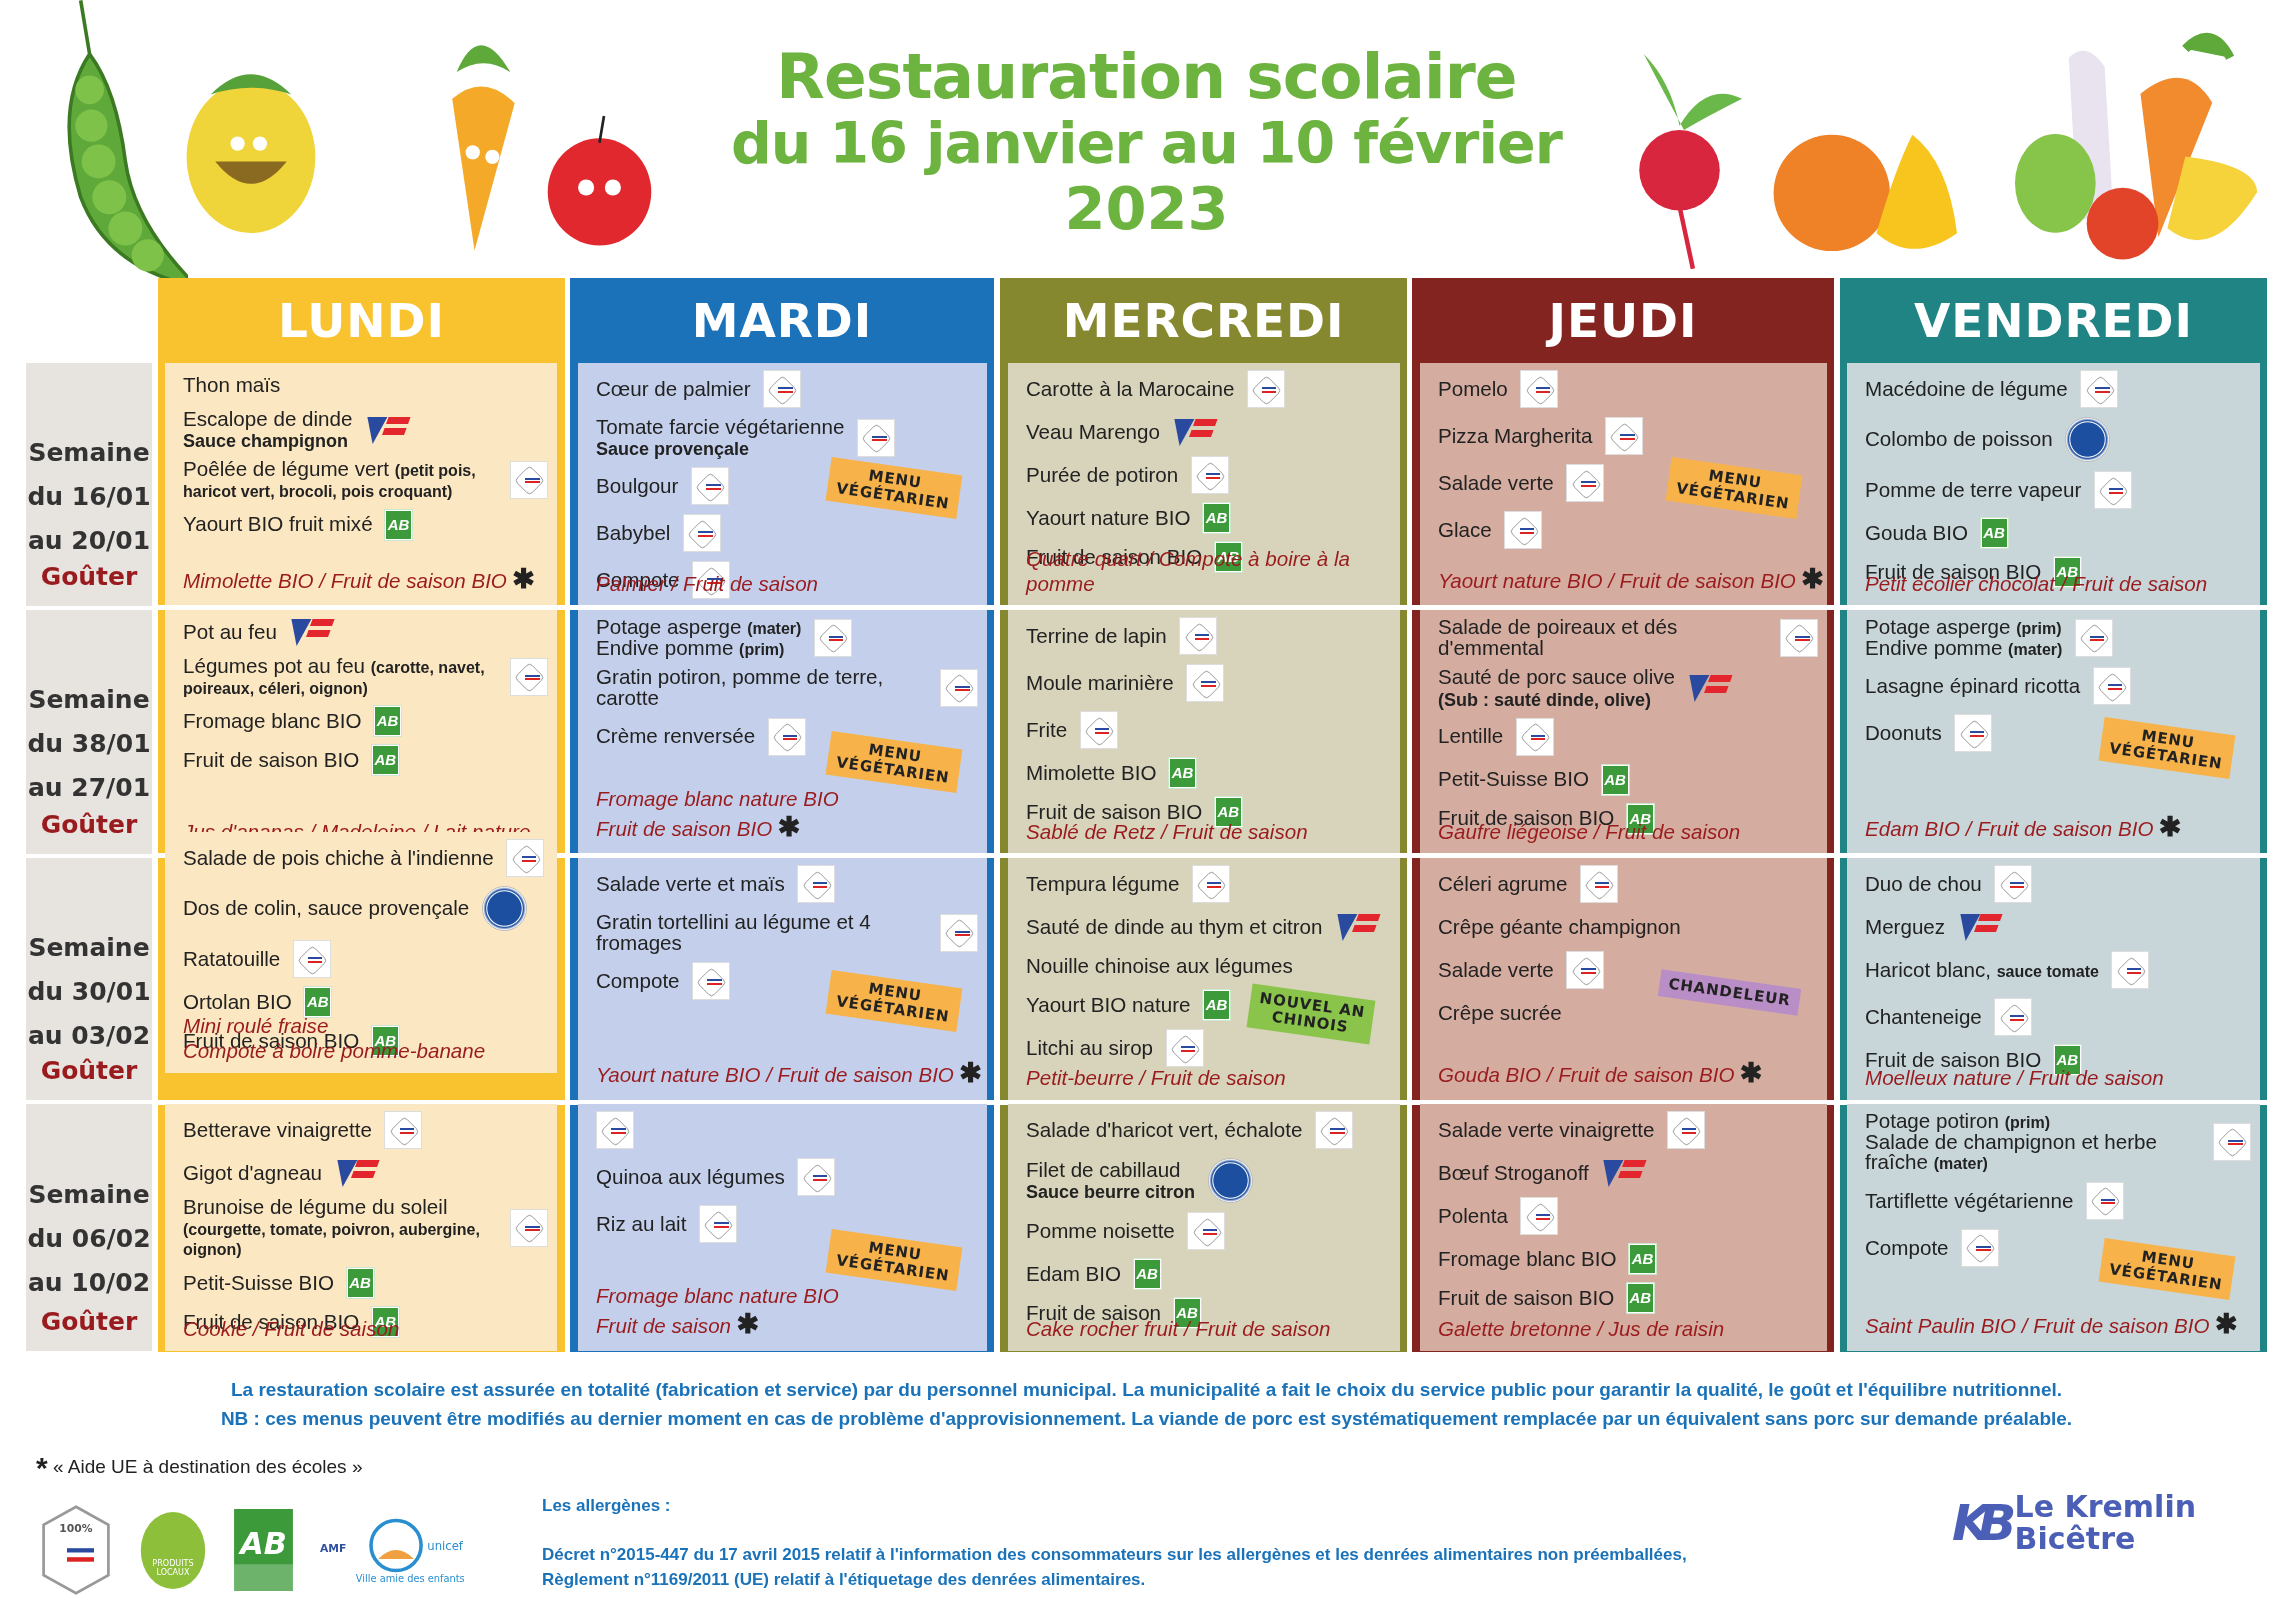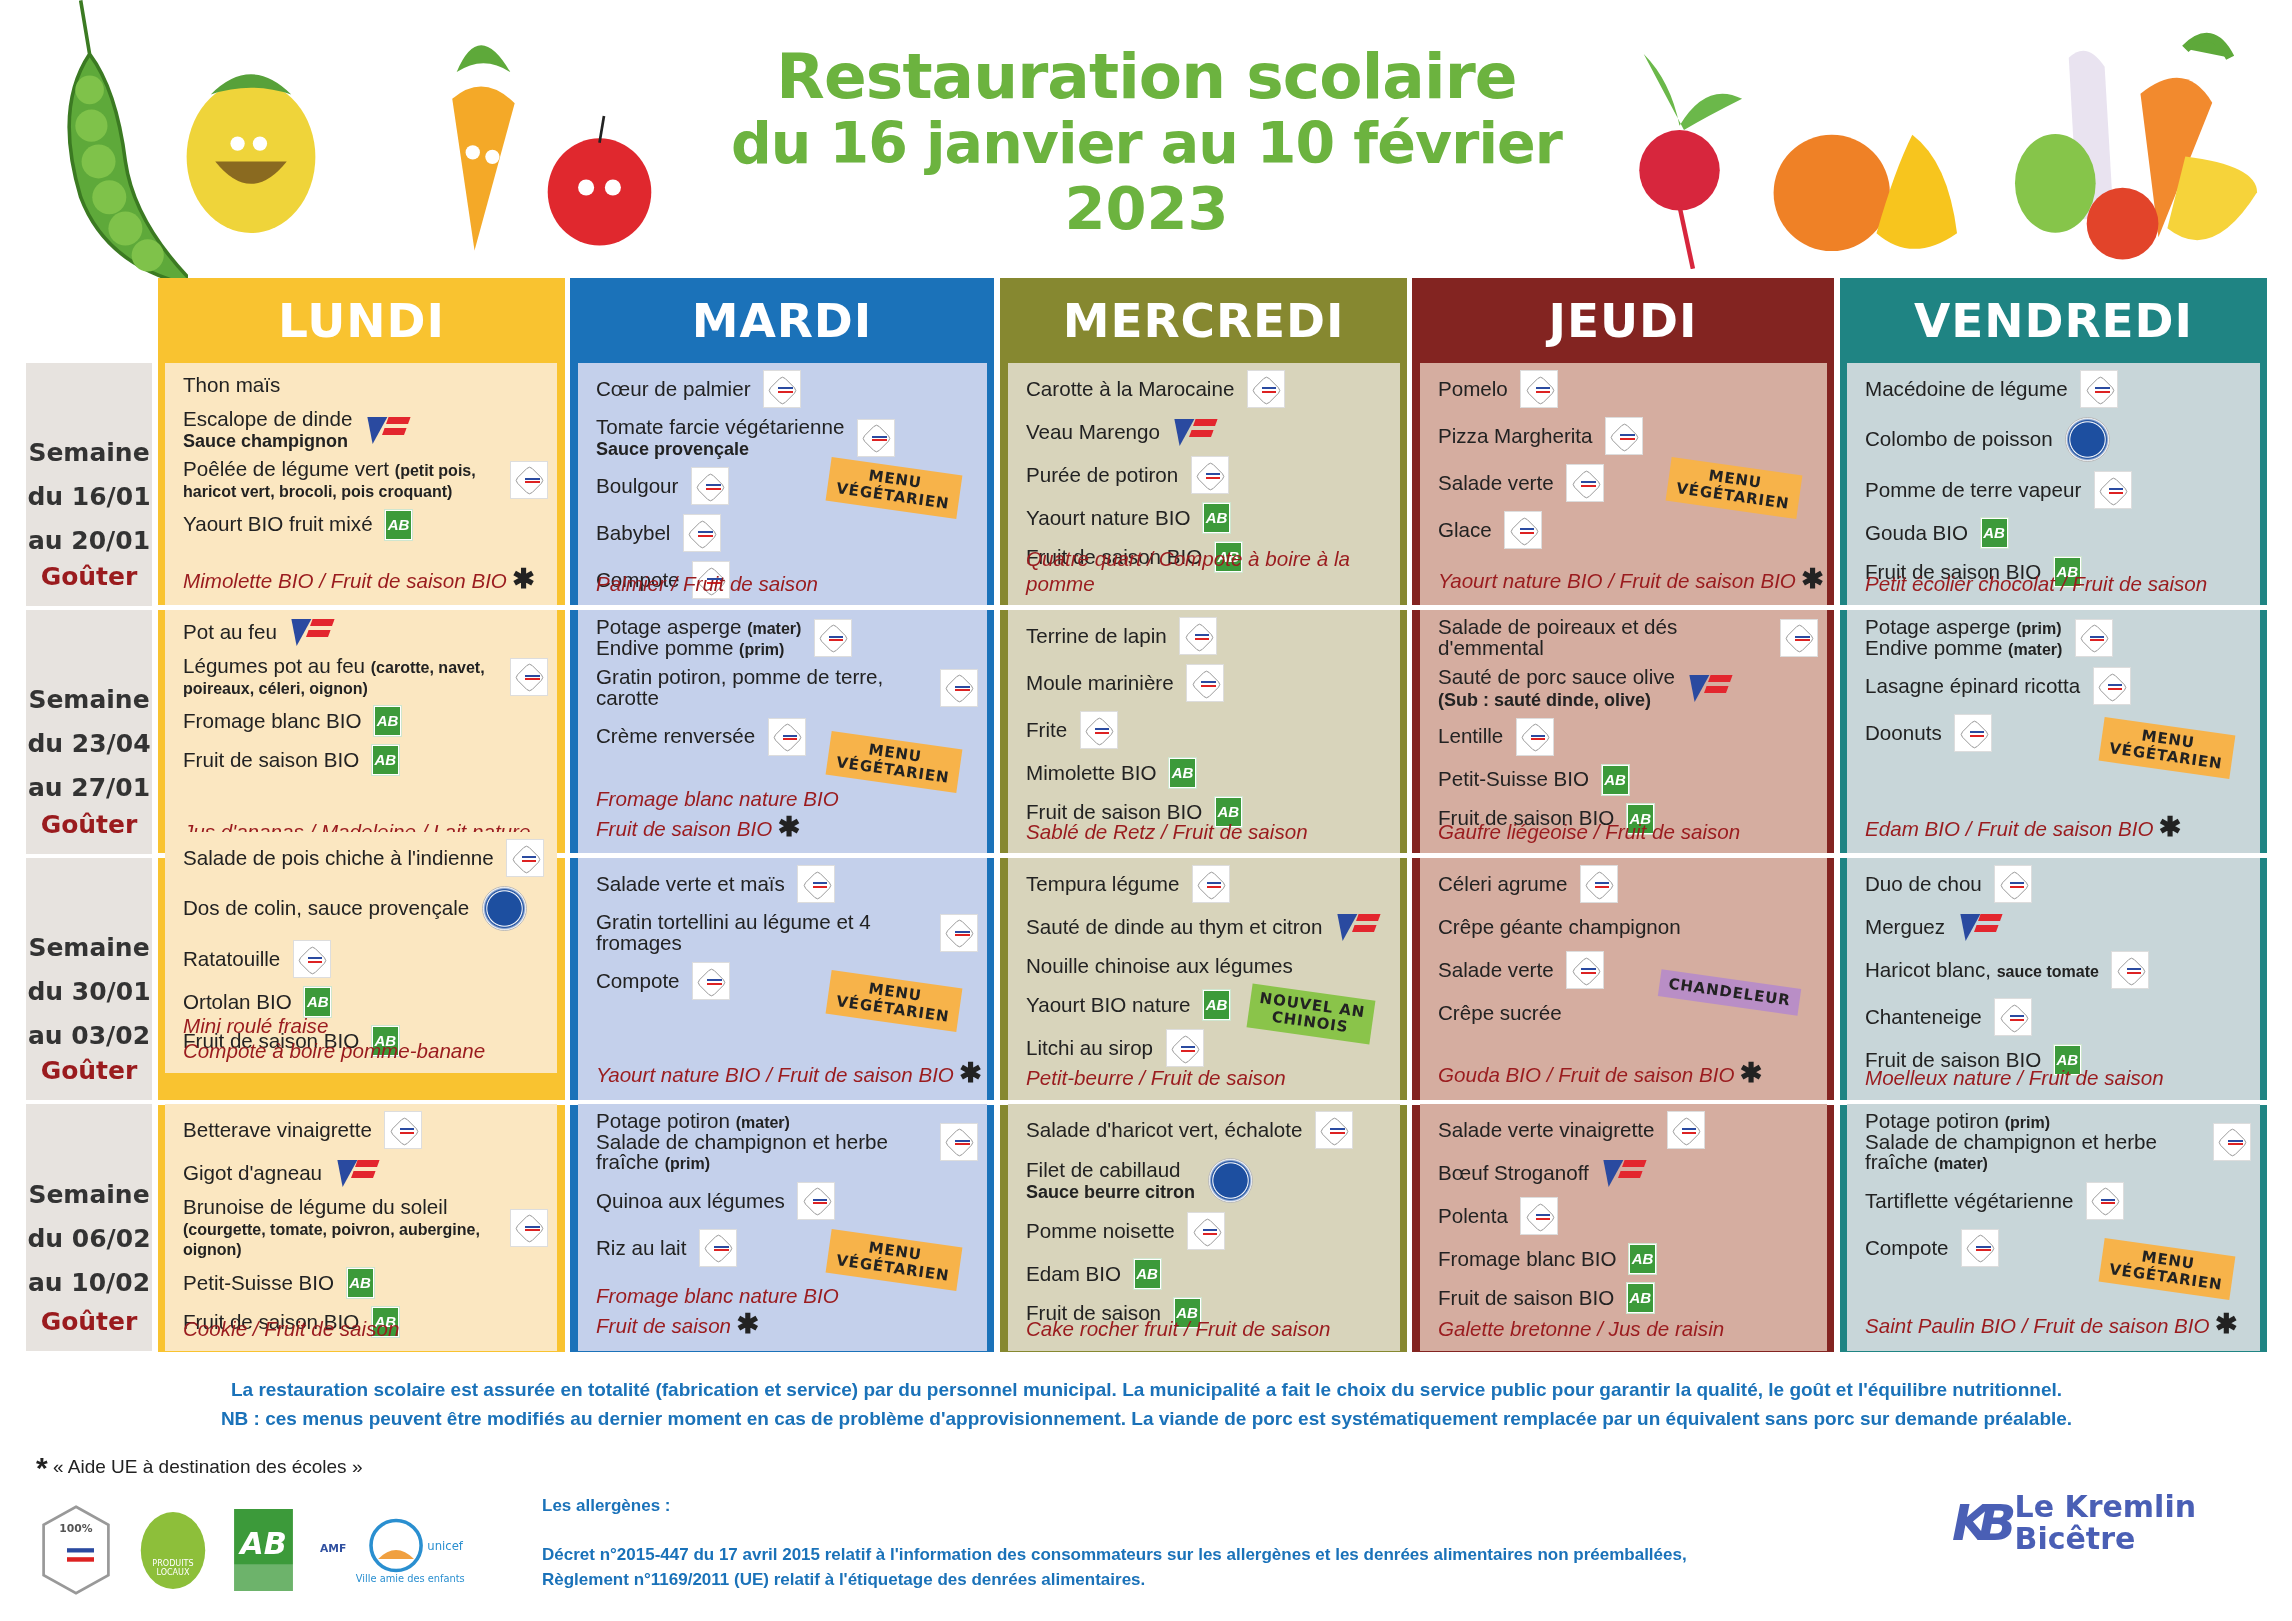--- a/index.html
+++ b/index.html
@@ -222,21 +222,21 @@
         <span class="ico ico-ab">AB</span>
       </div>
       <div class="item">
         <div class="txt"><span>Fruit de saison BIO</span></div>
         <span class="ico ico-ab">AB</span>
       </div>
       <div class="gouter"><span>Petit écolier chocolat / Fruit de saison</span></div>
     </div>
     <div class="weeklabel" style="top:610px;height:244px;padding-top:68px">
       <div>Semaine</div>
-      <div>du 23/04</div>
+      <div>du 38/01</div>
       <div>au 27/01</div>
       <div class="g">Goûter</div>
     </div>
     <div style="position:absolute;left:158px;width:2109px;top:605px;height:4.5px;background:#fff"></div>
     <div class="cell" style="left:165px;top:610px;width:392px;height:244px;background:#fbe7c1">
       <div class="item">
         <div class="txt"><span>Pot au feu</span></div>
         <span class="ico ico-vf"></span>
       </div>
       <div class="item">
@@ -472,21 +472,20 @@
         <span class="ico ico-ab">AB</span>
       </div>
       <div class="item">
         <div class="txt"><span>Fruit de saison BIO</span></div>
         <span class="ico ico-ab">AB</span>
       </div>
       <div class="gouter"><span>Cookie / Fruit de saison</span></div>
     </div>
     <div class="cell" style="left:578px;top:1104px;width:409px;height:247px;background:#c4d0eb">
       <div class="item">
-        <div class="txt"><span>Potage potiron </span><span class="sub">(mater)</span><br><span>Salade de champignon et herbe fraîche</span> <span class="sub">(prim)</span></div>
         <span class="ico ico-fr"></span>
       </div>
       <div class="item">
         <div class="txt"><span>Quinoa aux légumes</span></div>
         <span class="ico ico-fr"></span>
       </div>
       <div class="item">
         <div class="txt"><span>Riz au lait</span></div>
         <span class="ico ico-fr"></span>
       </div>

